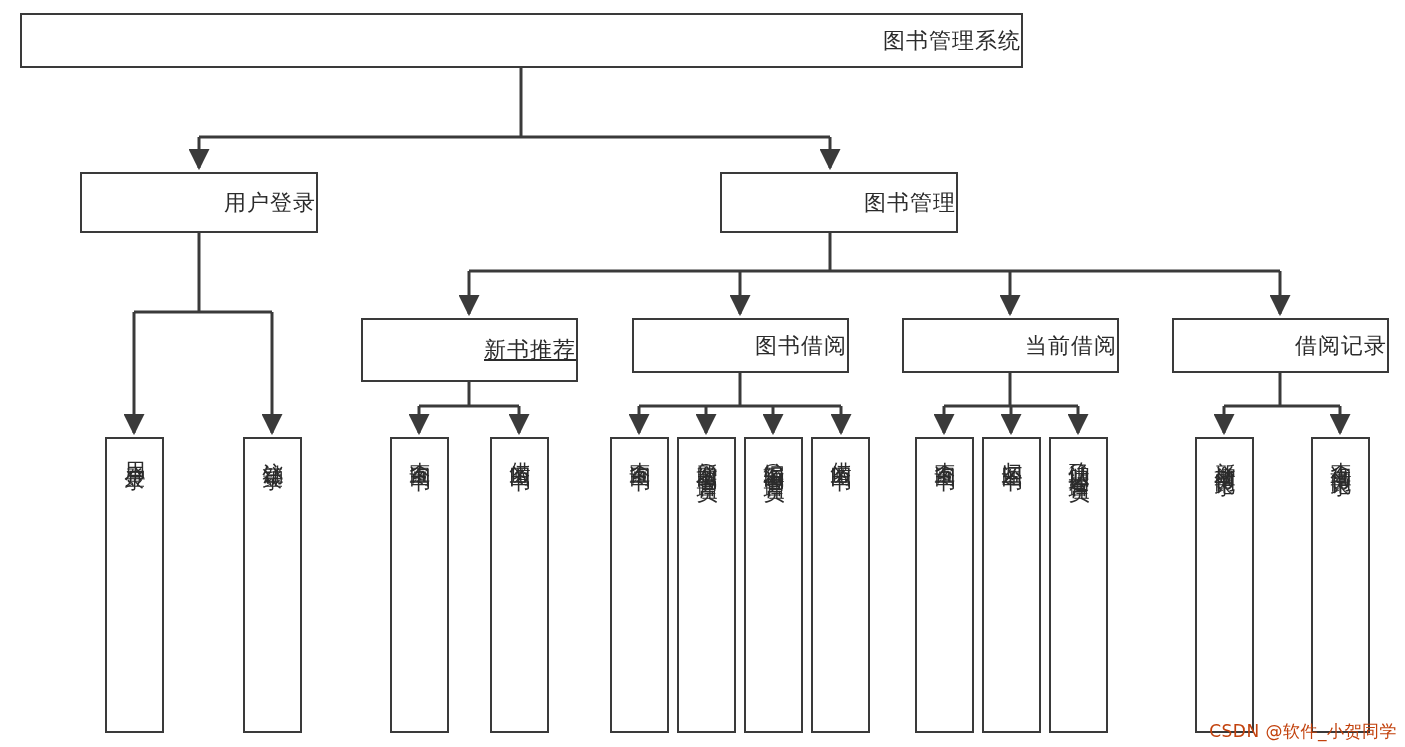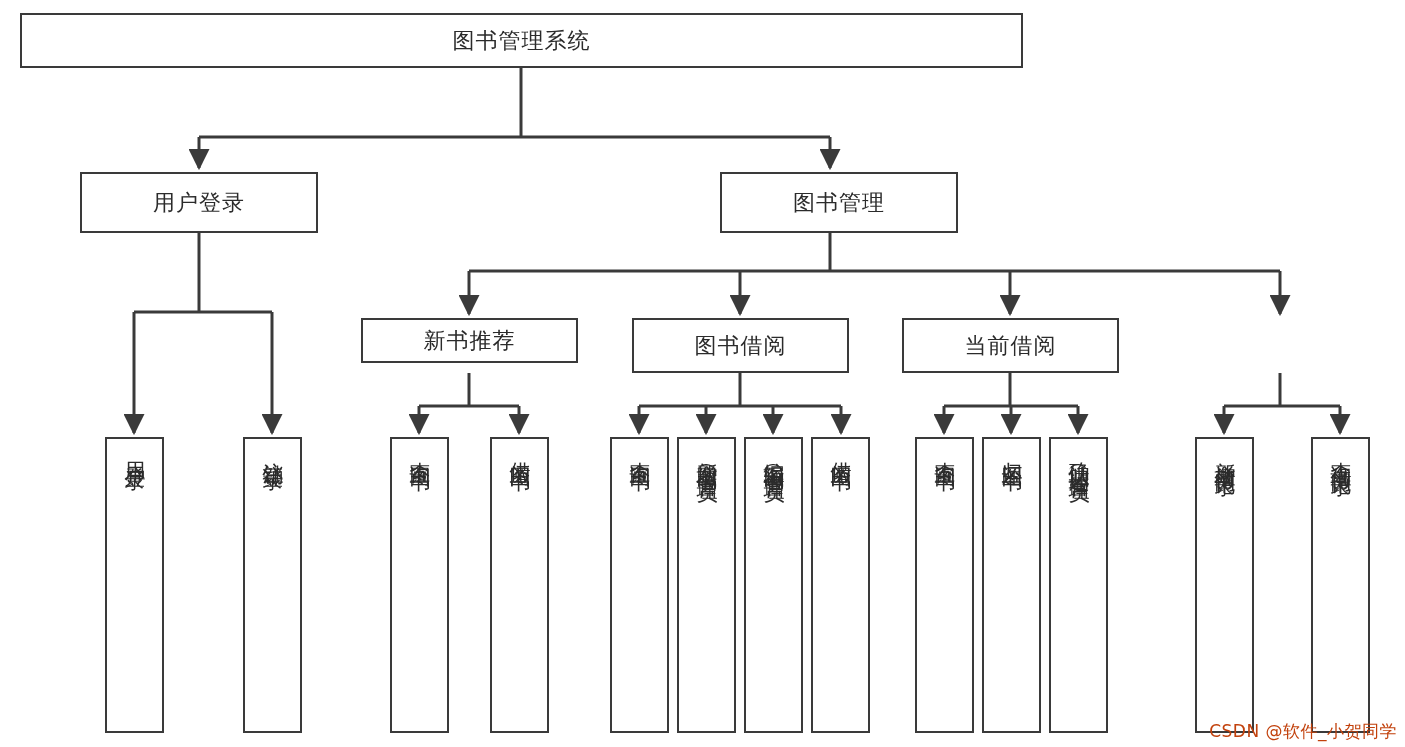--- a/index.html
+++ b/index.html
@@ -24,21 +24,21 @@
     width: 1405px;
     height: 747px;
   }
   .node {
     position: absolute;
     box-sizing: border-box;
     background: #ffffff;
     border: 2px solid #3a3a3a;
     display: flex;
     align-items: center;
-    justify-content: center;
+    justify-content: flex-end;
     color: #2b2b2b;
   }
   .node .label {
     display: block;
     text-align: center;
     line-height: 1.18;
     color: #2b2b2b;
   }
   
   .node.horiz .label {
@@ -128,28 +128,31 @@
     <span class="label">图书管理系统</span>
   </div>
 
   <div class="node horiz" style="left:80px; top:172px; width:238px; height:61px;">
     <span class="label">用户登录</span>
   </div>
   <div class="node horiz" style="left:720px; top:172px; width:238px; height:61px;">
     <span class="label">图书管理</span>
   </div>
 
-  <div class="node horiz" style="left:361px; top:318px; width:217px; height:45px;">
+  <div class="node horiz" style="left:361px; top:318px; width:217px; height:64px;text-decoration:underline;">
     <span class="label">新书推荐</span>
   </div>
   <div class="node horiz" style="left:632px; top:318px; width:217px; height:55px;">
     <span class="label">图书借阅</span>
   </div>
   <div class="node horiz" style="left:902px; top:318px; width:217px; height:55px;">
     <span class="label">当前借阅</span>
+  </div>
+  <div class="node horiz" style="left:1172px; top:318px; width:217px; height:55px;">
+    <span class="label">借阅记录</span>
   </div>
 
   <div class="node vert" style="left:105px; top:437px; width:59px; height:296px;">
     <span class="label">用户登录</span>
   </div>
   <div class="node vert" style="left:243px; top:437px; width:59px; height:296px;">
     <span class="label">注销登录</span>
   </div>
 
   <div class="node vert" style="left:390px; top:437px; width:59px; height:296px;">

